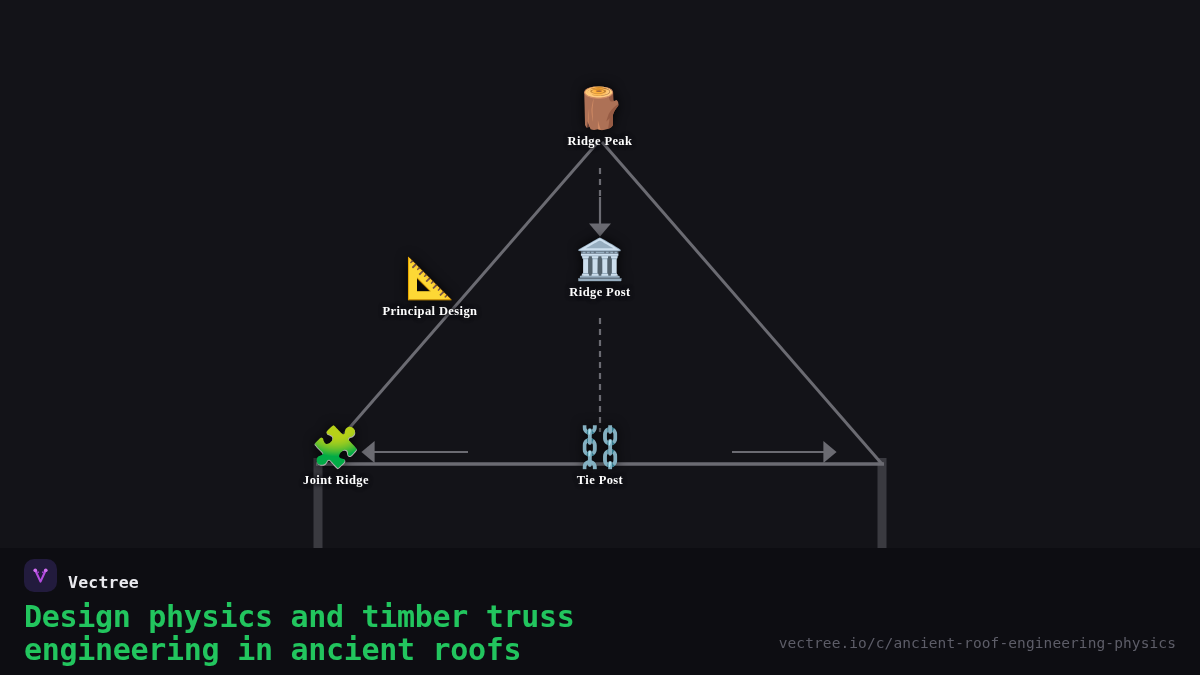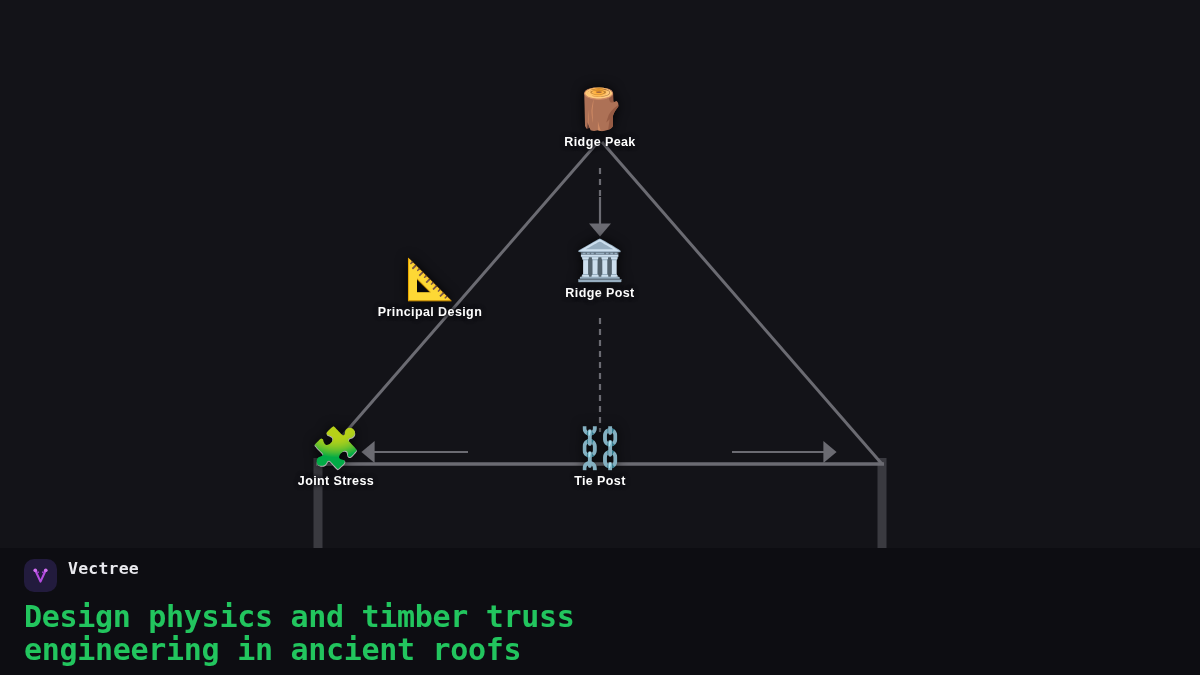--- a/index.html
+++ b/index.html
@@ -40,41 +40,41 @@
     font-size:40px;
     line-height:46px;
     height:46px;
     display:flex;
     align-items:center;
     justify-content:center;
     filter:drop-shadow(0 0 6px rgba(0,0,0,0.85));
   }
   .node-label{
     margin-top:3px;
-    font-family:Liberation Sans, sans-serif;
+    font-family:Liberation Serif, serif;
     font-weight:bold;
     font-size:12.5px;
     letter-spacing:0.4px;
     color:#ffffff;
     text-shadow:0 0 5px #131318, 0 0 4px #131318, 0 0 3px #131318;
     white-space:nowrap;
   }
 
   
   #footer{
     position:absolute;
     left:0; top:548px;
     width:1200px; height:127px;
     background:#0d0d12;
   }
   #brand{
     position:absolute;
     left:24px; top:11px;
     display:flex;
-    align-items:flex-start;
+    align-items:flex-end;
     gap:11px;
   }
   #brand-logo{
     width:33px; height:33px;
     border-radius:10px;
     background:#221b3d;
     display:flex;
     align-items:center;
     justify-content:center;
   }
@@ -151,21 +151,21 @@
       <span class="node-label">Ridge Post</span>
     </div>
 
     <div class="node" style="left:430px; top:287px;">
       <span class="node-emoji">📐</span>
       <span class="node-label">Principal Design</span>
     </div>
 
     <div class="node" style="left:336px; top:456px;">
       <span class="node-emoji">🧩</span>
-      <span class="node-label">Joint Stress</span>
+      <span class="node-label">Joint Ridge</span>
     </div>
 
     <div class="node" style="left:600px; top:456px;">
       <span class="node-emoji">⛓️</span>
       <span class="node-label">Tie Post</span>
     </div>
   </div>
 
   <div id="footer">
 
@@ -177,15 +177,16 @@
           <circle cx="18" cy="6" r="2.1" fill="#d06ef0"></circle>
           <circle cx="9.2" cy="8.2" r="1.1" fill="#a03fd0"></circle>
           <circle cx="14.8" cy="8.2" r="1.1" fill="#a03fd0"></circle>
         </svg>
       </span>
       <span id="brand-name">Vectree</span>
     </div>
 
     <h1 id="headline">Design physics and timber truss engineering in ancient roofs</h1>
 
+    <div id="url">vectree.io/c/ancient-roof-engineering-physics</div>
   </div>
 
 </div>
 
 </body></html>

